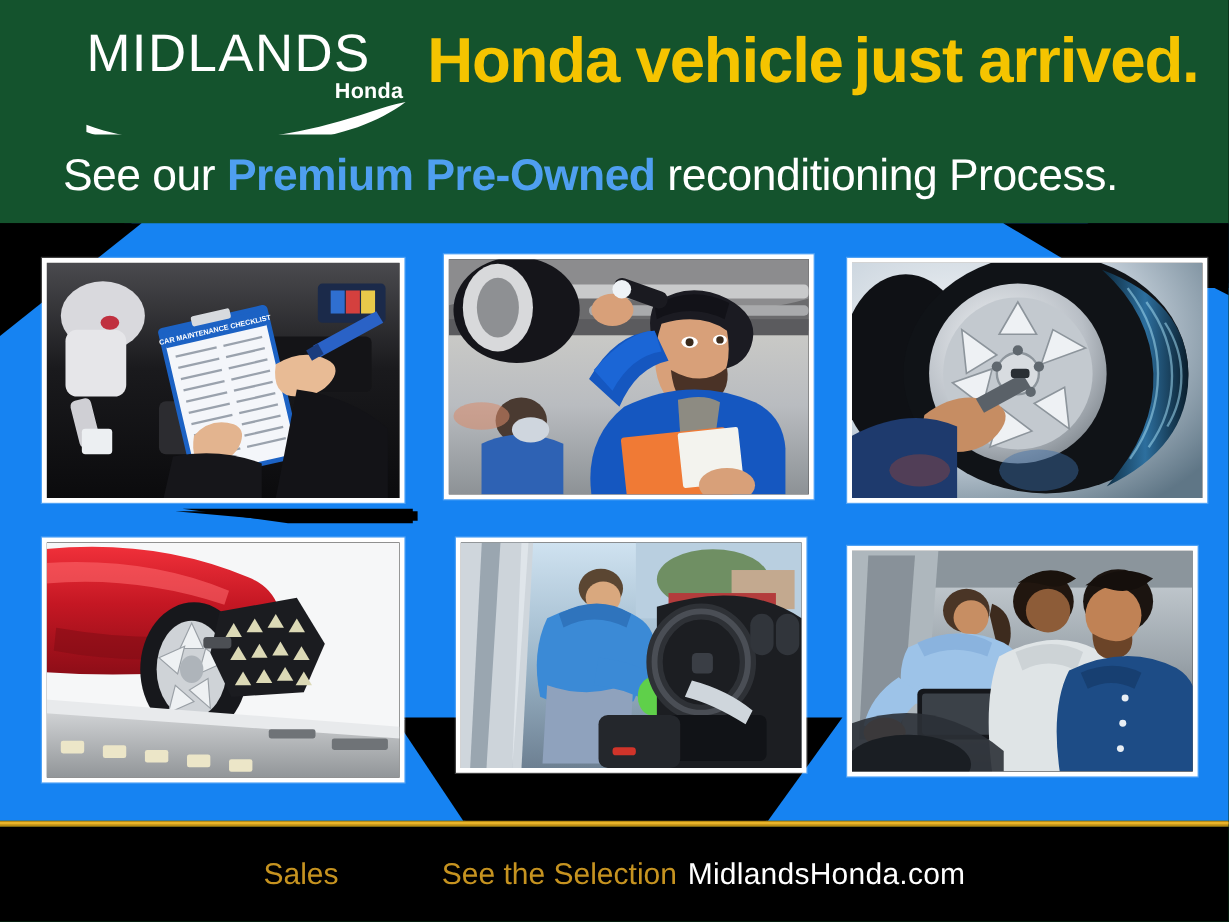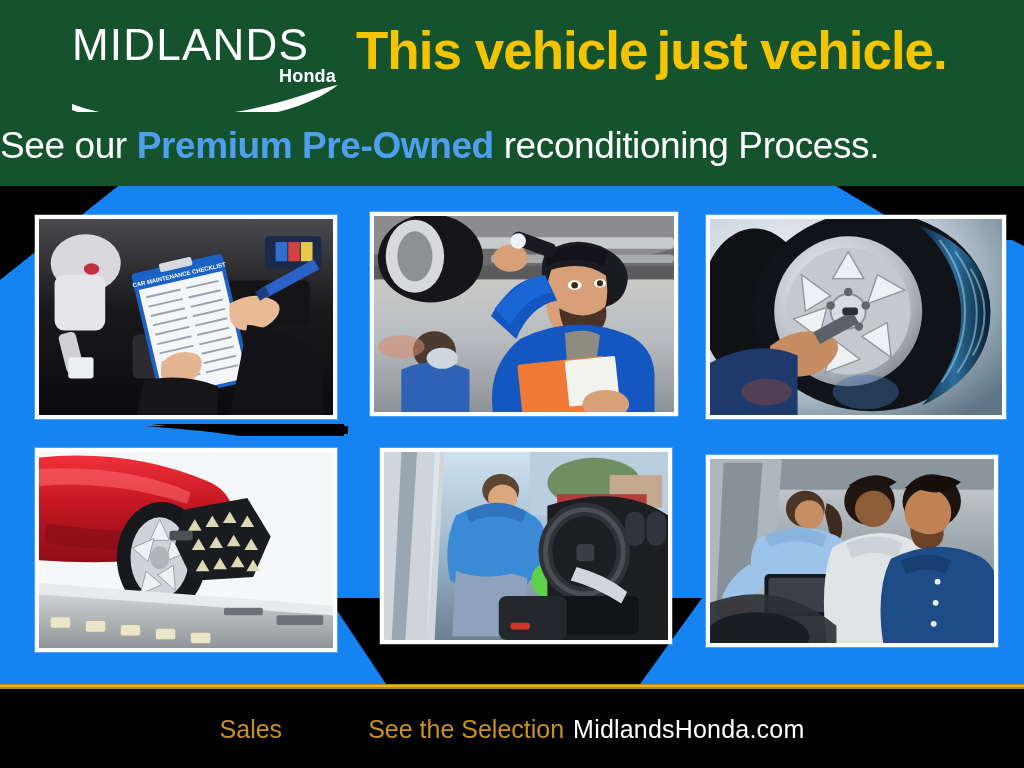--- a/index.html
+++ b/index.html
@@ -45,21 +45,21 @@
 
   #headline{
     position:absolute; left:356px; top:20px;
     font-size:53px; font-weight:700; letter-spacing:-1px;
     color:#f5c400; white-space:nowrap; line-height:62px;
   }
   #headline .gap{ padding-left:9px; }
 
   #subhead{
     position:absolute; left:0; top:124px; width:984px;
-    text-align:left; white-space:nowrap;
+    text-align:center; white-space:nowrap;
     font-size:37px; font-weight:400; letter-spacing:-.4px;
     color:#ffffff; line-height:44px;
   }
   #subhead .hi{ color:#4f9ff0; font-weight:700; }
 
   
   .photo{
     position:absolute;
     background:#ffffff;
     padding:4px;
@@ -143,21 +143,21 @@
     <div id="logo-block">
       <div id="logo-word">MIDLANDS</div>
       <div id="logo-sub">Honda</div>
       <svg id="logo-swoosh" viewBox="0 0 272 30">
         <path d="M2 22 C 60 44, 150 40, 230 14 C 248 8, 258 5, 268 3
                  C 256 12, 244 18, 228 24 C 150 50, 56 48, 2 28 Z" fill="#ffffff"></path>
       </svg>
     </div>
 
     <div id="headline">
-      <span>This vehicle</span><span class="gap"></span><span>just vehicle.</span>
+      <span>Honda vehicle</span><span class="gap"></span><span>just arrived.</span>
     </div>
 
     <div id="subhead">
       <span>See our </span><span class="hi">Premium Pre-Owned</span><span> reconditioning Process.</span>
     </div>
   </div>
 
   <div class="photo" id="img-checklist">
     <div class="inner">
       <svg class="ph-svg" viewBox="0 0 302 204" preserveAspectRatio="none">

